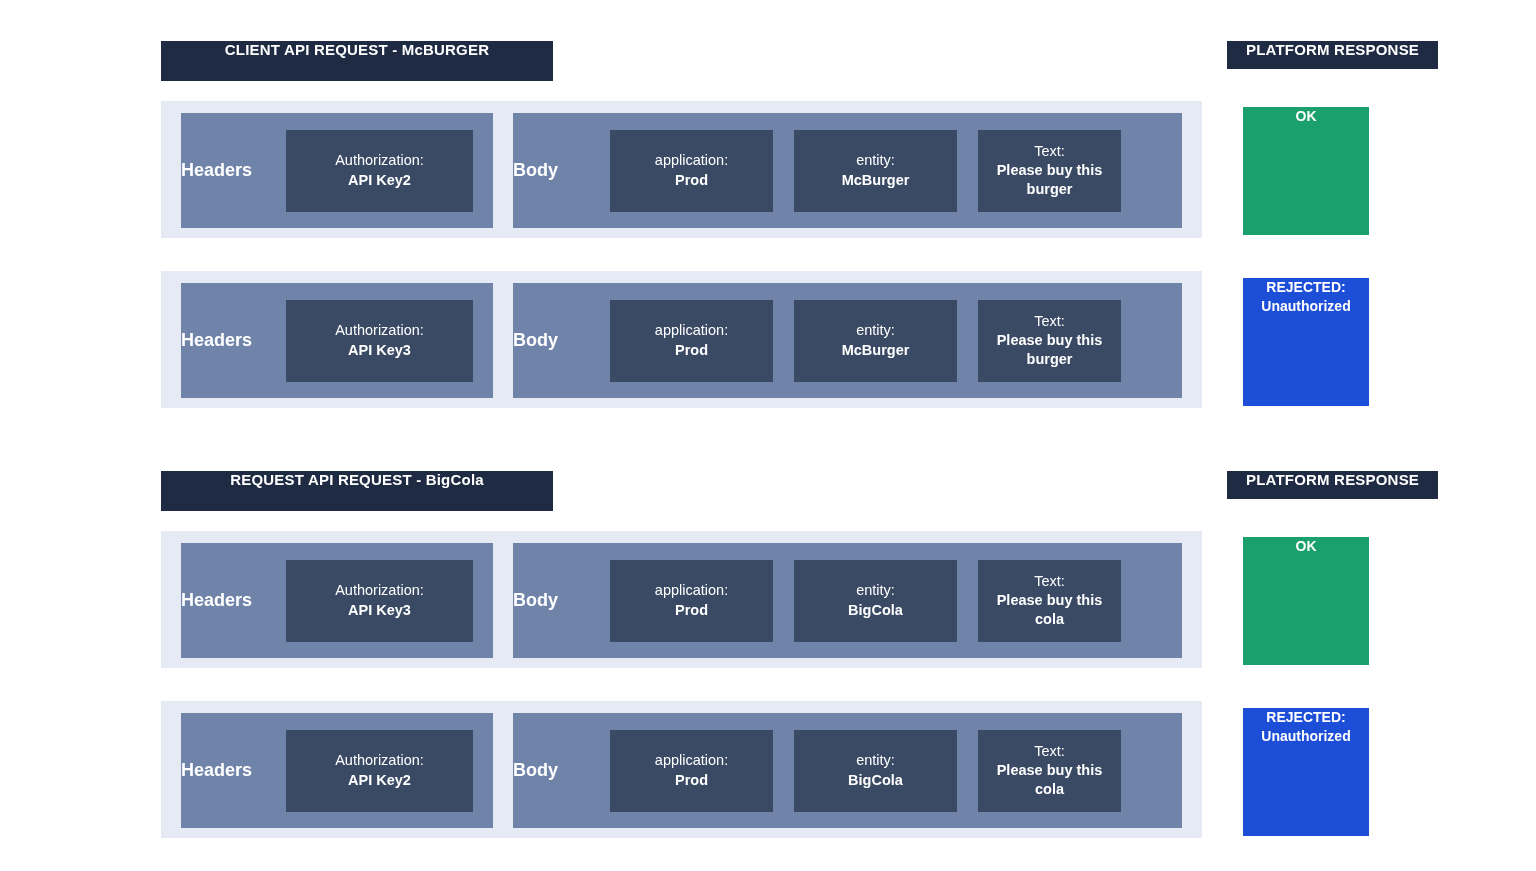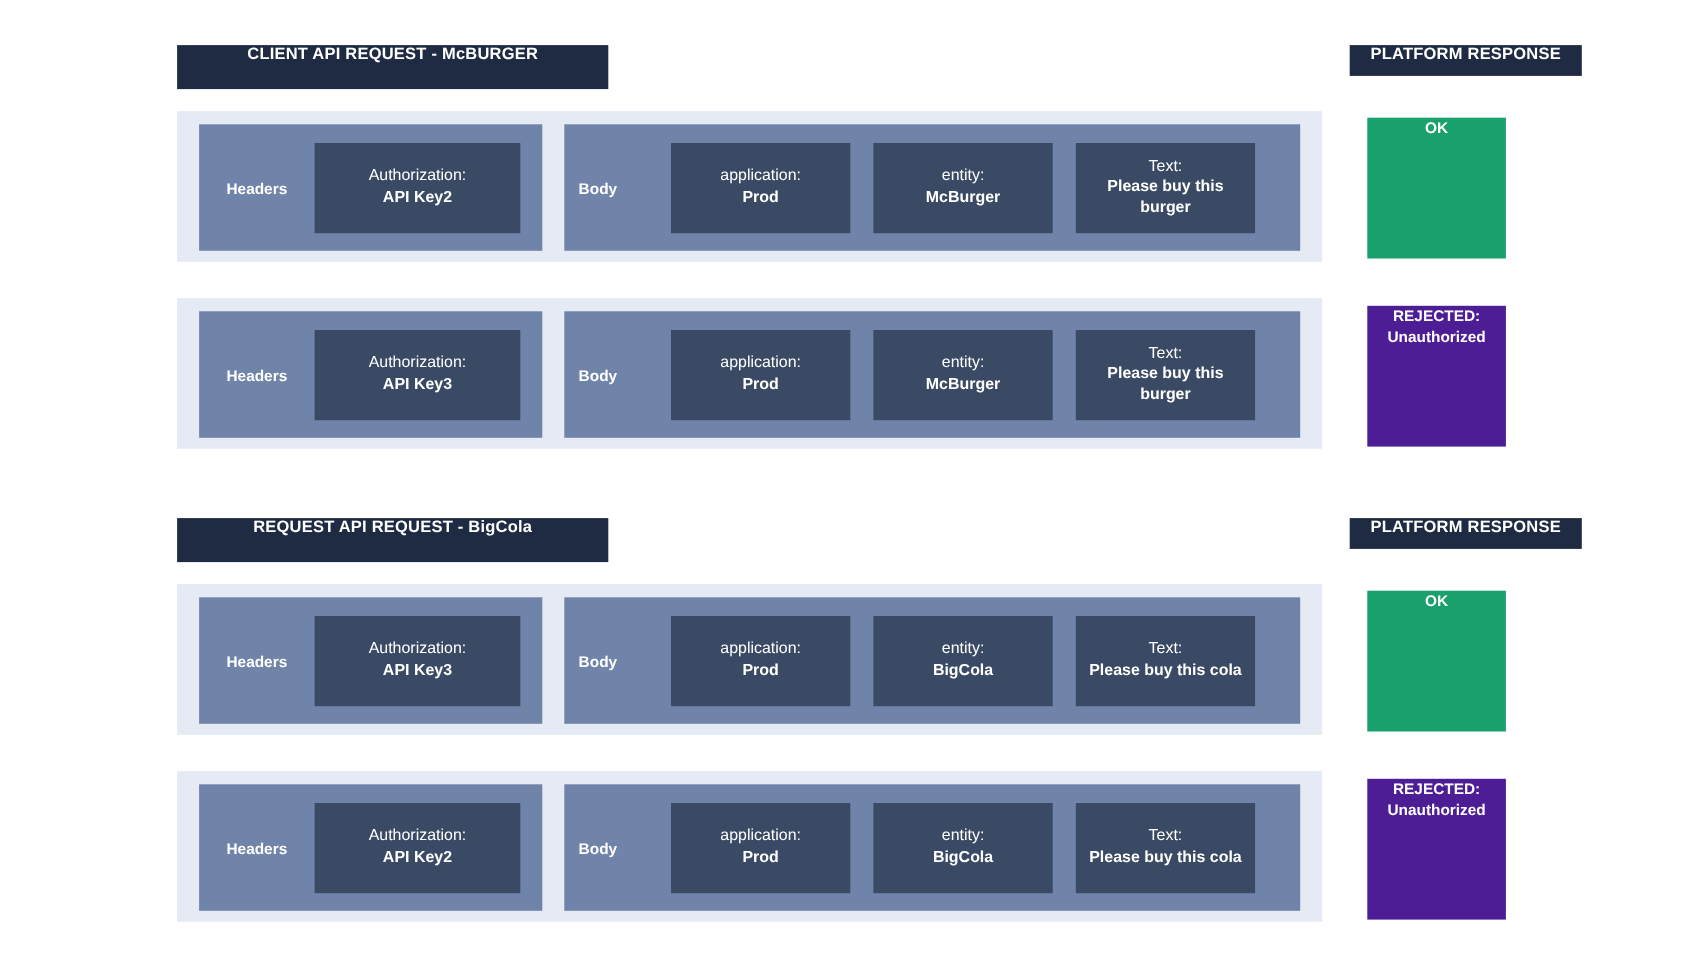--- a/index.html
+++ b/index.html
@@ -73,24 +73,23 @@
     width: 312px;
   }
   .panel-body {
     left: 352px;
     width: 669px;
   }
 
   .panel-label {
     color: #ffffff;
     font-weight: bold;
-    font-size: 14px;
+    font-size: 18px;
     white-space: nowrap;
     flex: 0 0 auto;
-    text-align: center;
     box-sizing: border-box;
   }
   .panel-headers .panel-label { width: 105px; }
   .panel-body .panel-label { width: 61px; }
 
   .panel-fields {
     flex: 1 1 auto;
     display: flex;
     flex-direction: row;
     align-items: center;
@@ -118,39 +117,39 @@
   }
   .field .key {
     font-weight: normal;
   }
   .field .val {
     font-weight: bold;
   }
   .field-auth   { width: 187px; }
   .field-app    { width: 163px; margin-left: 36px; }
   .field-entity { width: 163px; }
-  .field-text   { width: 163px; }
+  .field-text   { width: 143px; }
 
   
   .resp-box {
     position: absolute;
     left: 1243px;
     width: 126px;
     color: #ffffff;
     font-weight: bold;
     font-size: 14px;
     display: flex;
     flex-direction: column;
     align-items: center;
     text-align: center;
     line-height: 1.35;
     box-sizing: border-box;
   }
   .resp-ok { background: #19a06c; }
-  .resp-rejected { background: #4c1d95; }
+  .resp-rejected { background: #1d4ed8; }
 </style>
 </head>
 <body>
 
 <div class="canvas">
 
   <div class="hdr-bar hdr-request" style="top:41px">
     <span>CLIENT API REQUEST - McBURGER</span>
   </div>
 

